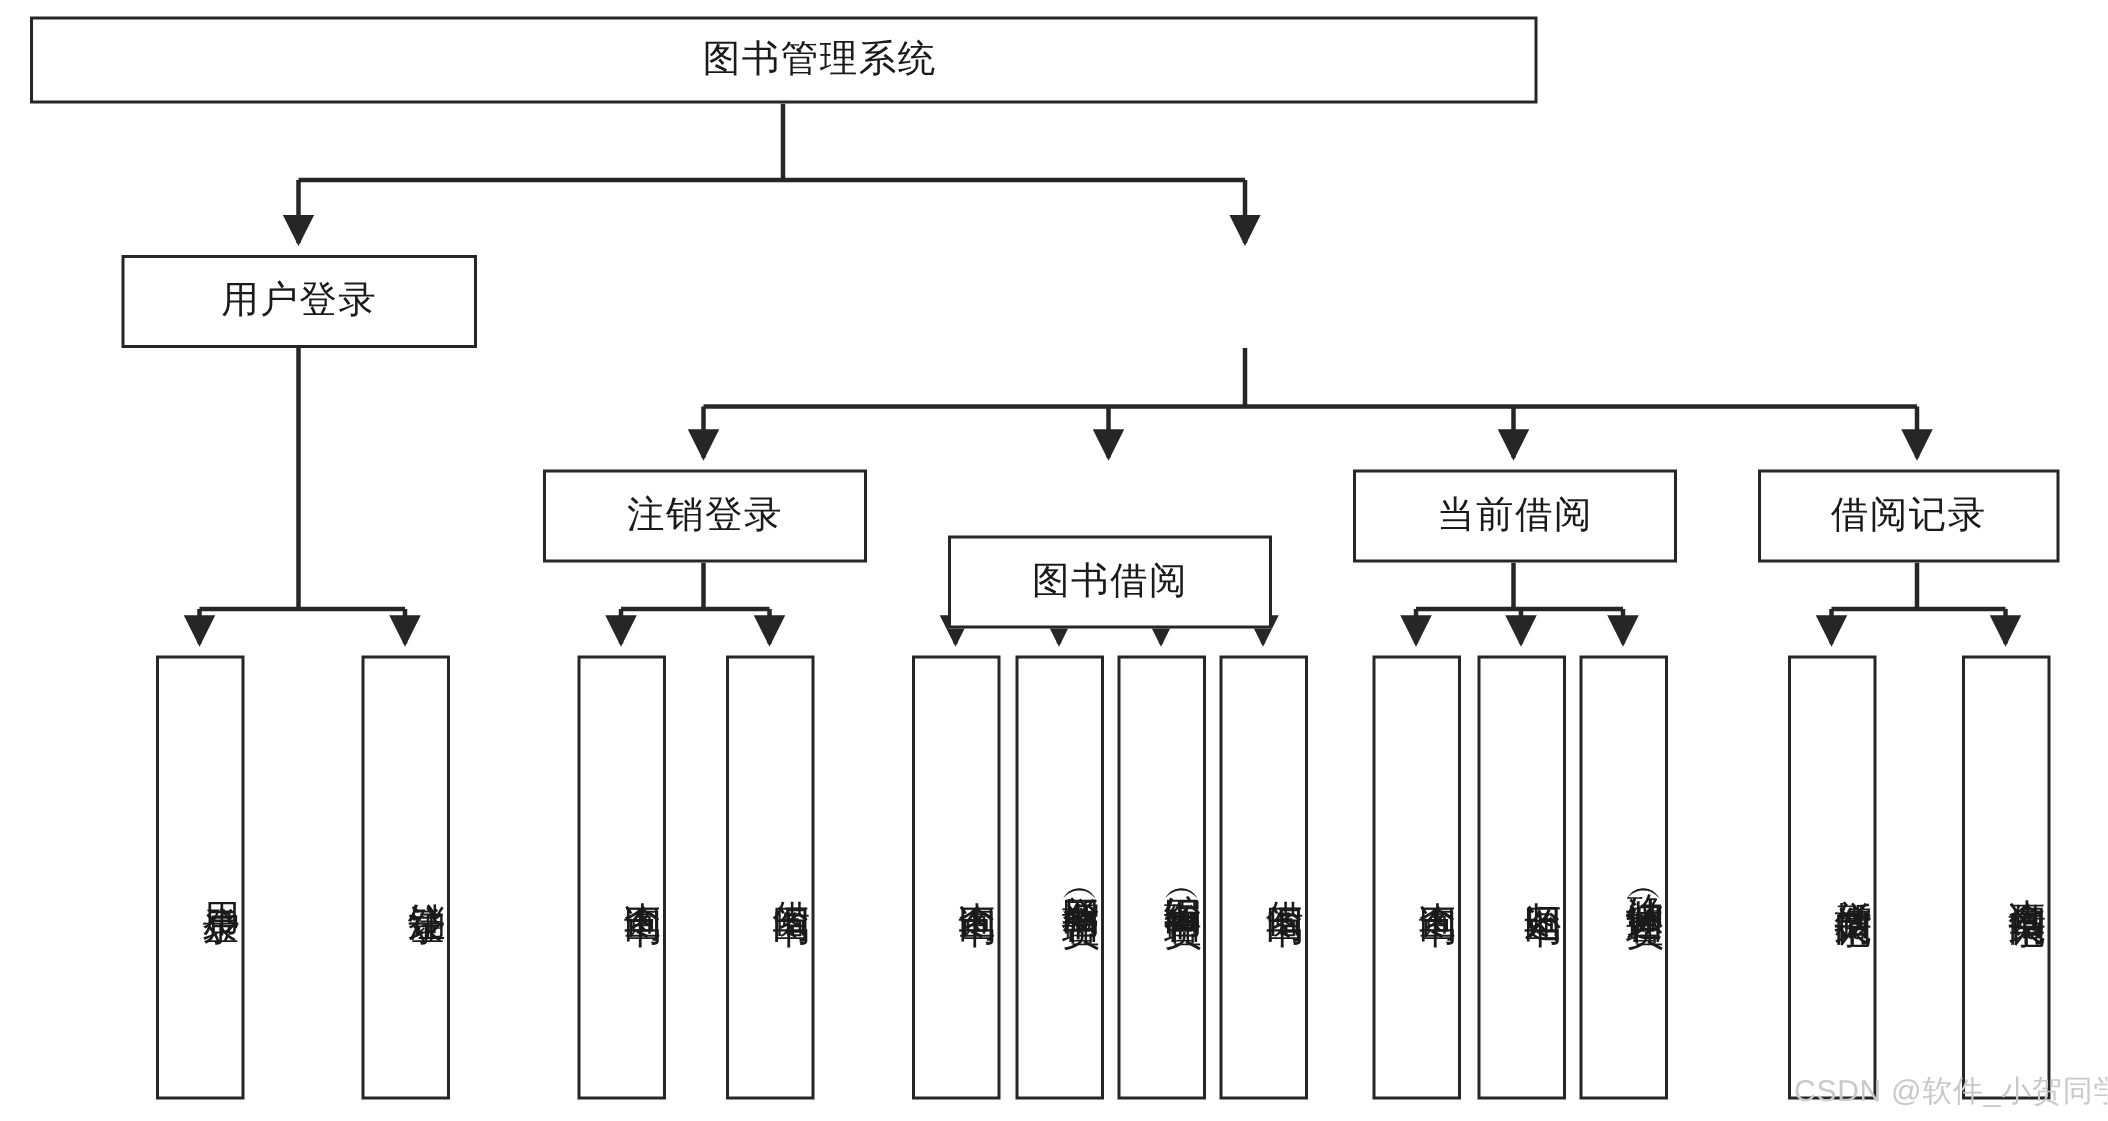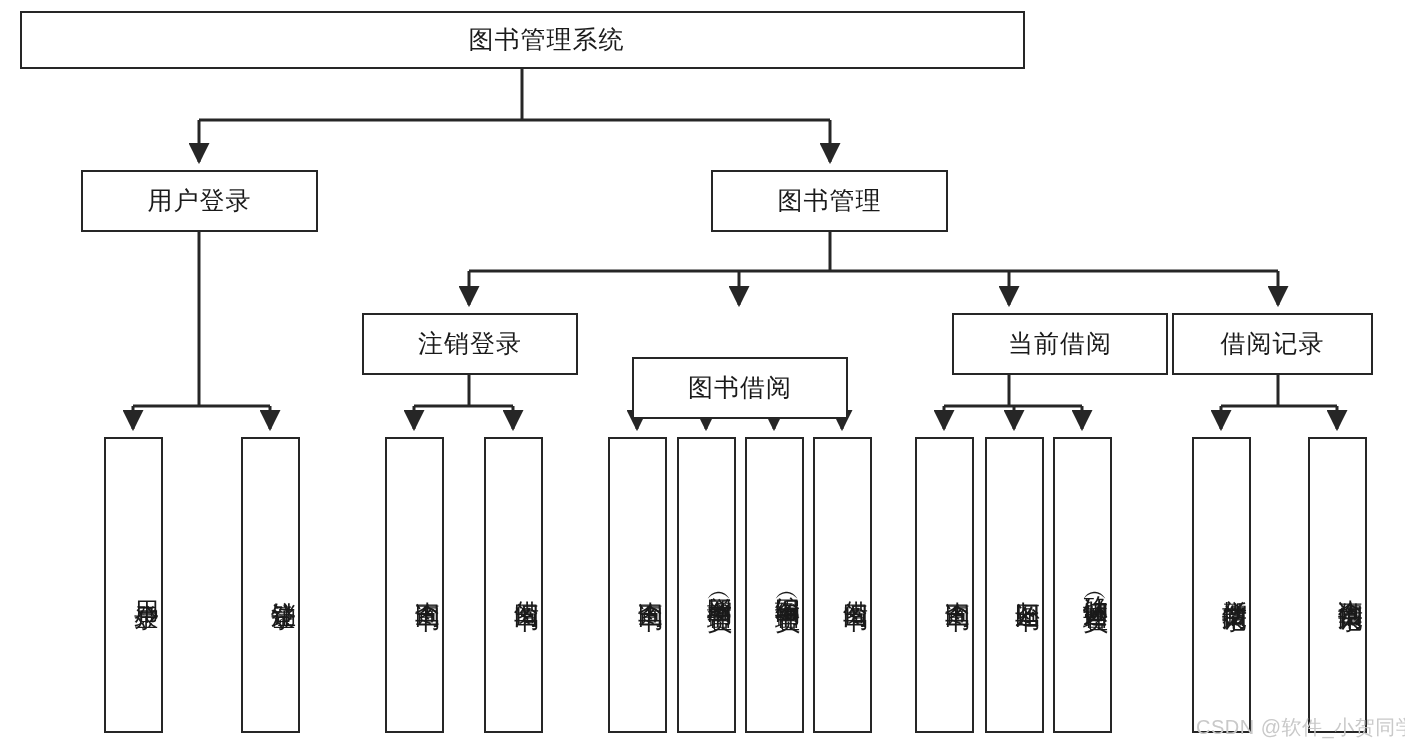--- a/index.html
+++ b/index.html
@@ -115,25 +115,24 @@
       <path d="M 1278 375 L 1278 406"></path>
       <path d="M 1221 406 L 1337 406"></path>
       <path d="M 1221 406 L 1221 429" marker-end="url(#arrow)"></path>
       <path d="M 1337 406 L 1337 429" marker-end="url(#arrow)"></path>
     </g>
   </svg>
 
   <div class="node horiz" style="left: 20px; top: 11px; width: 1005px; height: 58px; padding-left: 48px;">图书管理系统</div>
 
   <div class="node horiz" style="left: 81px; top: 170px; width: 237px; height: 62px;">用户登录</div>
-  <div class="node horiz" style="left: 711px; top: 170px; width: 237px; height: 62px;">图书管理</div>
 
   <div class="node horiz" style="left: 362px; top: 313px; width: 216px; height: 62px;">注销登录</div>
   <div class="node horiz" style="left: 632px; top: 313px; width: 216px; height: 62px; margin-top: 44px;">图书借阅</div>
-  <div class="node horiz" style="left: 952px; top: 313px; width: 216px; height: 62px;">当前借阅</div>
+  <div class="node horiz" style="left: 902px; top: 313px; width: 216px; height: 62px;">当前借阅</div>
   <div class="node horiz" style="left: 1172px; top: 313px; width: 201px; height: 62px;">借阅记录</div>
 
   <div class="node vert" style="left: 104px; top: 437px; width: 59px; height: 296px;">
     <span class="vlabel">用户登录</span>
     </div>
   <div class="node vert" style="left: 241px; top: 437px; width: 59px; height: 296px;">
     <span class="vlabel">注销登录</span>
     </div>
   <div class="node vert" style="left: 385px; top: 437px; width: 59px; height: 296px;">
     <span class="vlabel">查询图书</span>

